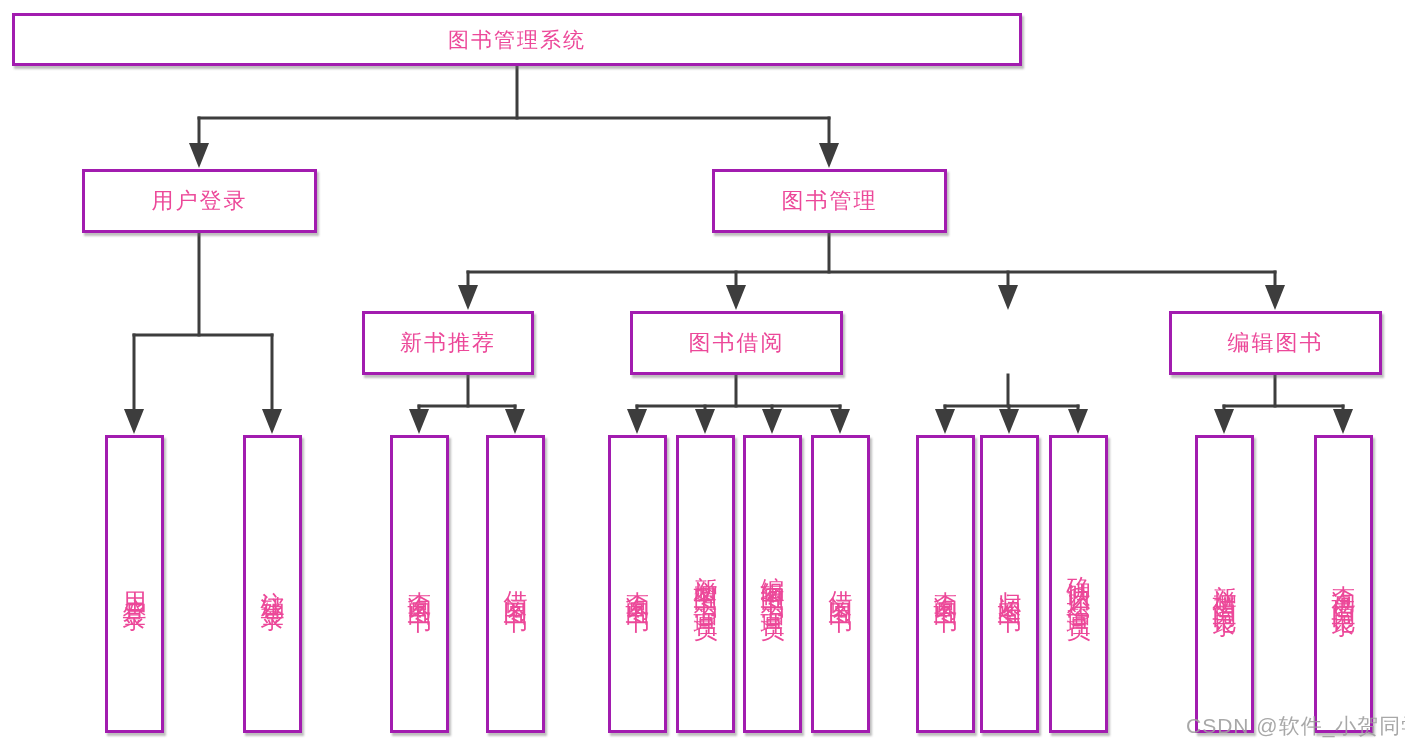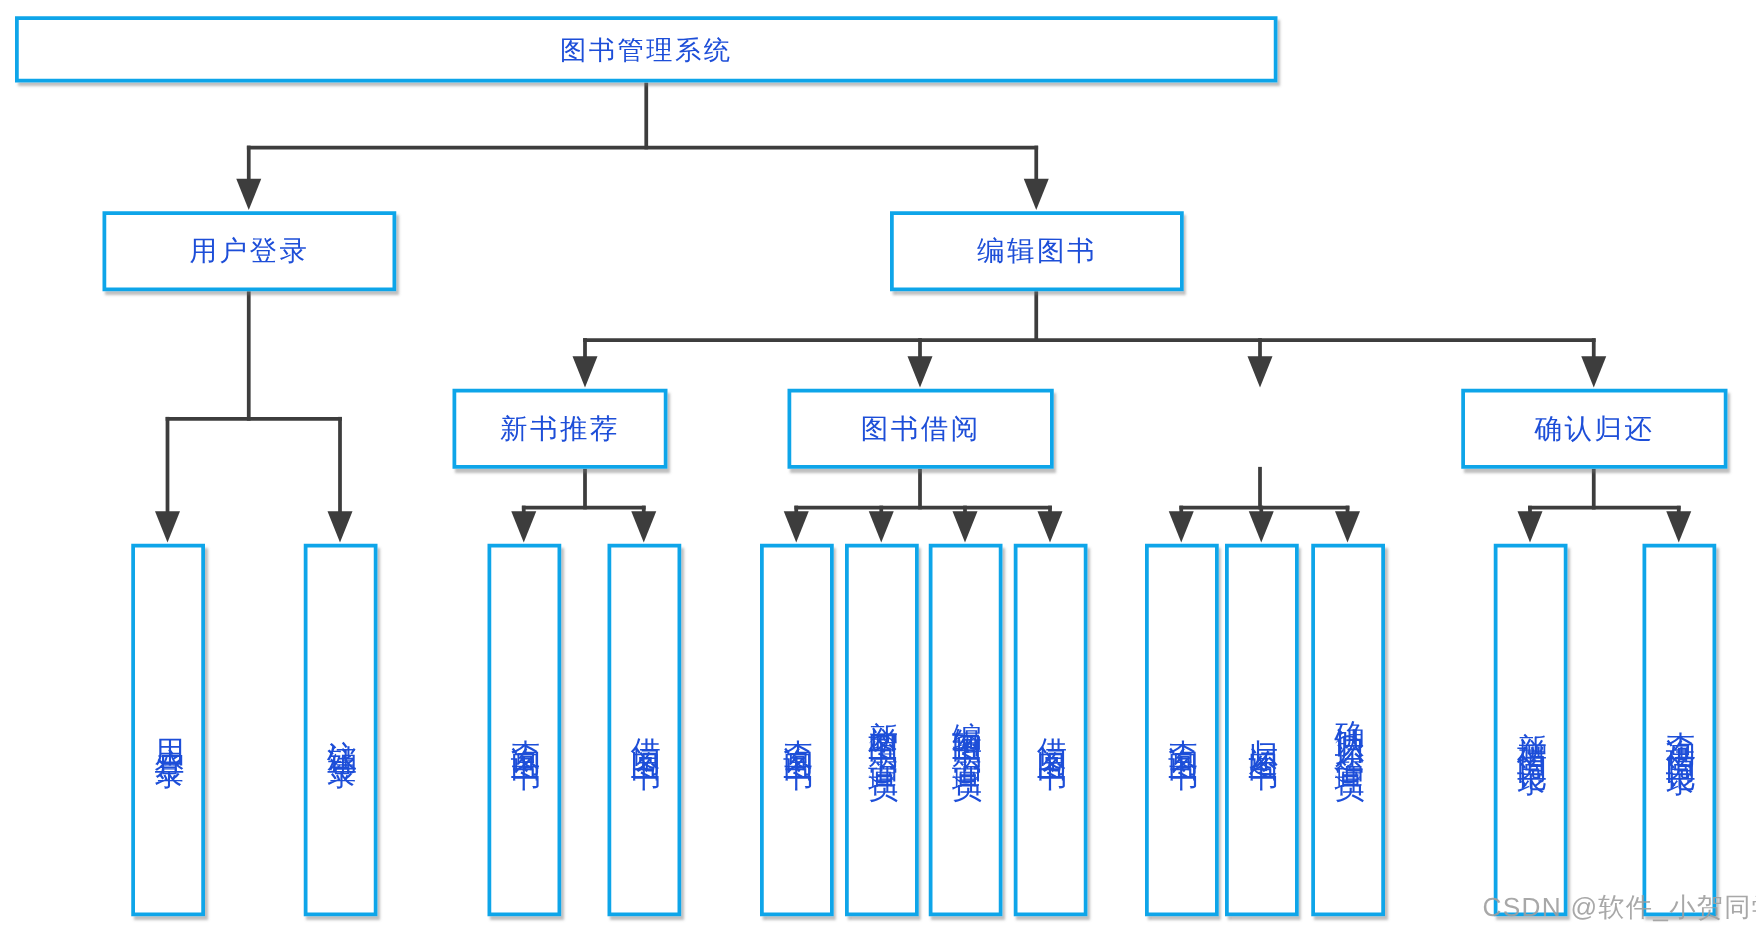--- a/index.html
+++ b/index.html
@@ -9,26 +9,26 @@
     height: 747px;
     background: #ffffff;
     overflow: hidden;
     font-family: "Liberation Sans", sans-serif;
   }
   .connectors { position: absolute; left: 0; top: 0; width: 1405px; height: 747px; }
   .node {
     position: absolute;
     box-sizing: border-box;
     background: #ffffff;
-    border: 3px solid #0ea5e9;
+    border: 3px solid #a21caf;
     box-shadow: 2px 3px 2px rgba(110,110,110,0.45);
     display: flex;
     align-items: center;
     justify-content: center;
-    color: #1d4ed8;
+    color: #ec4899;
   }
   .root-node { font-size: 21px; letter-spacing: 2px; }
   .h-node   { font-size: 22px; letter-spacing: 2px; }
   .v-node {
     writing-mode: vertical-rl;
     text-orientation: mixed;
     font-size: 24px;
     letter-spacing: 6px;
     line-height: 1;
   }
@@ -122,25 +122,25 @@
       <line x1="1224" y1="406" x2="1224" y2="426"></line>
       <polygon points="1214,409 1234,409 1224,434"></polygon>
       <line x1="1343" y1="406" x2="1343" y2="426"></line>
       <polygon points="1333,409 1353,409 1343,434"></polygon>
     </g>
   </svg>
 
   <div class="node root-node" style="left:12px; top:13px; width:1010px; height:53px;">图书管理系统</div>
 
   <div class="node h-node" style="left:82px; top:169px; width:235px; height:64px;">用户登录</div>
-  <div class="node h-node" style="left:712px; top:169px; width:235px; height:64px;">编辑图书</div>
+  <div class="node h-node" style="left:712px; top:169px; width:235px; height:64px;">图书管理</div>
 
   <div class="node h-node" style="left:362px; top:311px; width:172px; height:64px;">新书推荐</div>
   <div class="node h-node" style="left:630px; top:311px; width:213px; height:64px;">图书借阅</div>
-  <div class="node h-node" style="left:1169px; top:311px; width:213px; height:64px;">确认归还</div>
+  <div class="node h-node" style="left:1169px; top:311px; width:213px; height:64px;">编辑图书</div>
 
   <div class="node v-node" style="left:105px; top:435px; width:59px; height:298px;">用户登录</div>
   <div class="node v-node" style="left:243px; top:435px; width:59px; height:298px;">注销登录</div>
 
   <div class="node v-node" style="left:390px; top:435px; width:59px; height:298px;">查询图书</div>
   <div class="node v-node" style="left:486px; top:435px; width:59px; height:298px;">借阅图书</div>
 
   <div class="node v-node" style="left:608px; top:435px; width:59px; height:298px;">查询图书</div>
   <div class="node v-node" style="left:676px; top:435px; width:59px; height:298px;">新增图书（管理员）</div>
   <div class="node v-node" style="left:743px; top:435px; width:59px; height:298px;">编辑图书（管理员）</div>

